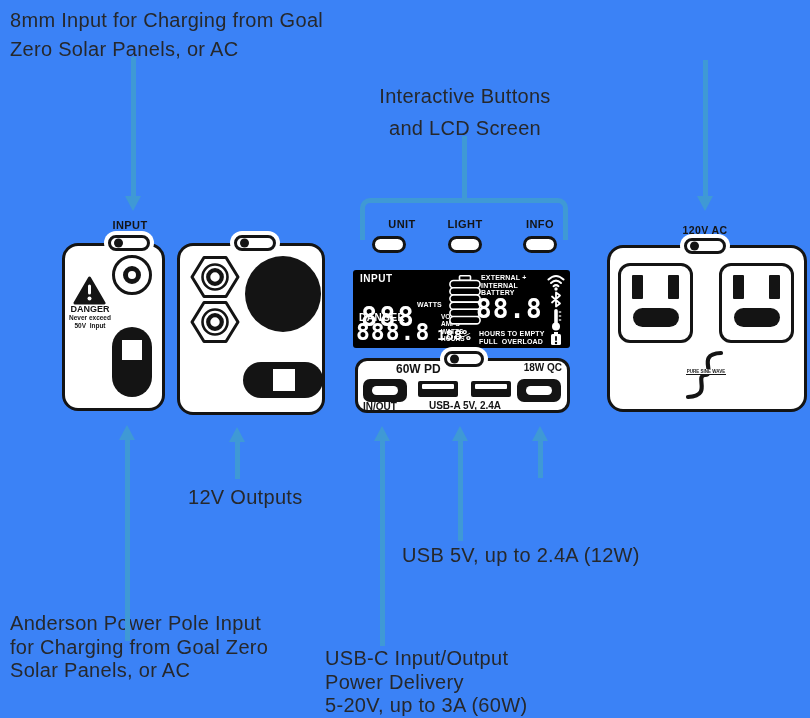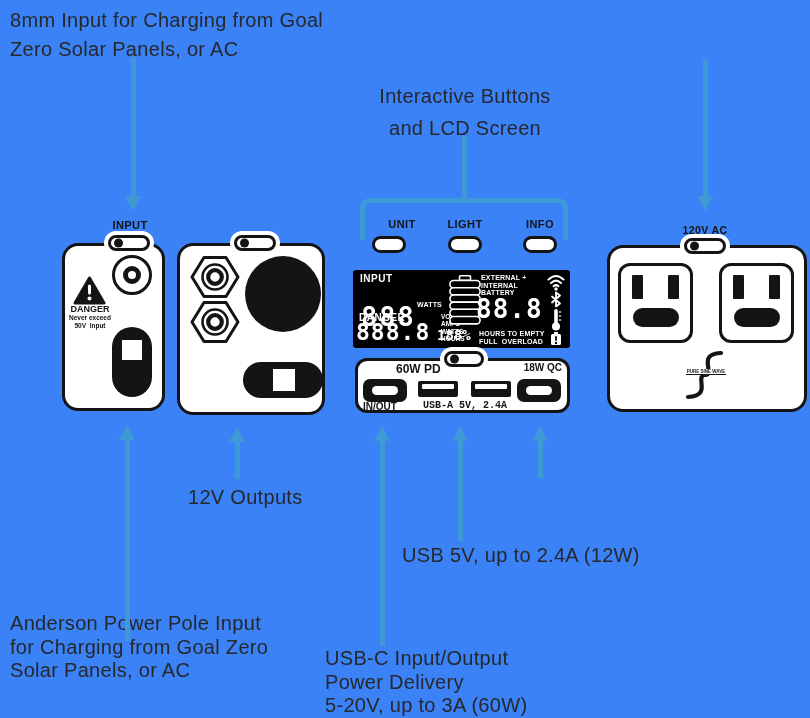--- a/index.html
+++ b/index.html
@@ -210,21 +210,21 @@
     <div class="usbport" style="left:5px; top:18px; width:44px; height:23px;">
       <div class="usbcpill" style="left:9px; top:7px; width:26px; height:9px;"></div>
     </div>
     <div style="position:absolute; left:5px; top:40px; font-size:10px; font-weight:bold; color:#141414;">IN/OUT</div>
     <div class="usbport" style="left:60px; top:20px; width:40px; height:16px; border-radius:2px;">
       <div class="usbcpill" style="left:4px; top:3px; width:32px; height:5px; border-radius:1px;"></div>
     </div>
     <div class="usbport" style="left:113px; top:20px; width:40px; height:16px; border-radius:2px;">
       <div class="usbcpill" style="left:4px; top:3px; width:32px; height:5px; border-radius:1px;"></div>
     </div>
-    <div style="position:absolute; left:47px; top:39px; width:120px; text-align:center; font-size:10px; font-weight:bold; color:#141414;font-family:Liberation Mono, monospace;">USB-A 5V, 2.4A</div>
+    <div style="position:absolute; left:47px; top:39px; width:120px; text-align:center; font-size:10px; font-weight:bold; color:#141414;">USB-A 5V, 2.4A</div>
     <div style="position:absolute; right:5px; top:1px; font-size:10px; font-weight:bold; color:#141414;">18W QC</div>
     <div class="usbport" style="left:159px; top:18px; width:44px; height:23px;">
       <div class="usbcpill" style="left:9px; top:7px; width:26px; height:9px;"></div>
     </div>
   </div>
   <div class="cover" style="left:444px; top:351px; width:40px;">
       <i></i>
     </div>
 
   <div class="ptitle" style="left:665px; top:224px; font-size:10.5px;">120V AC</div>

